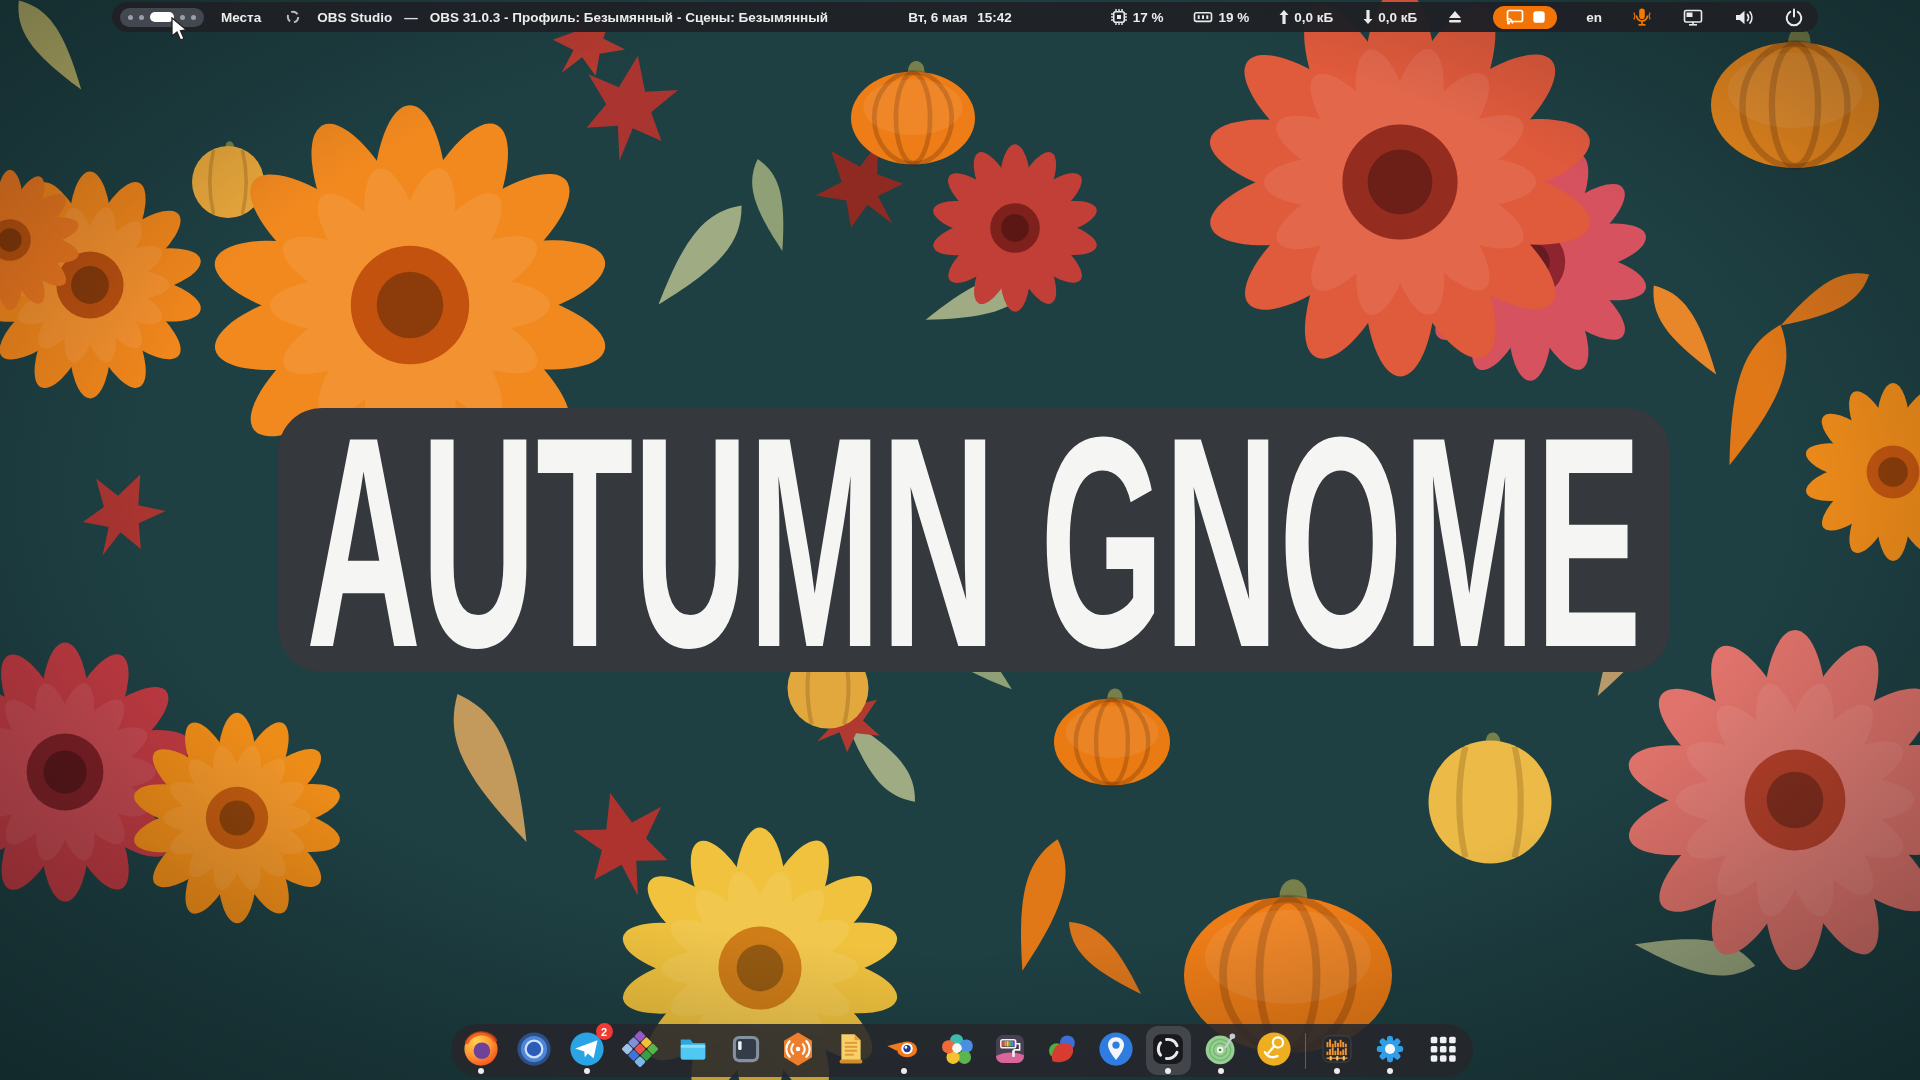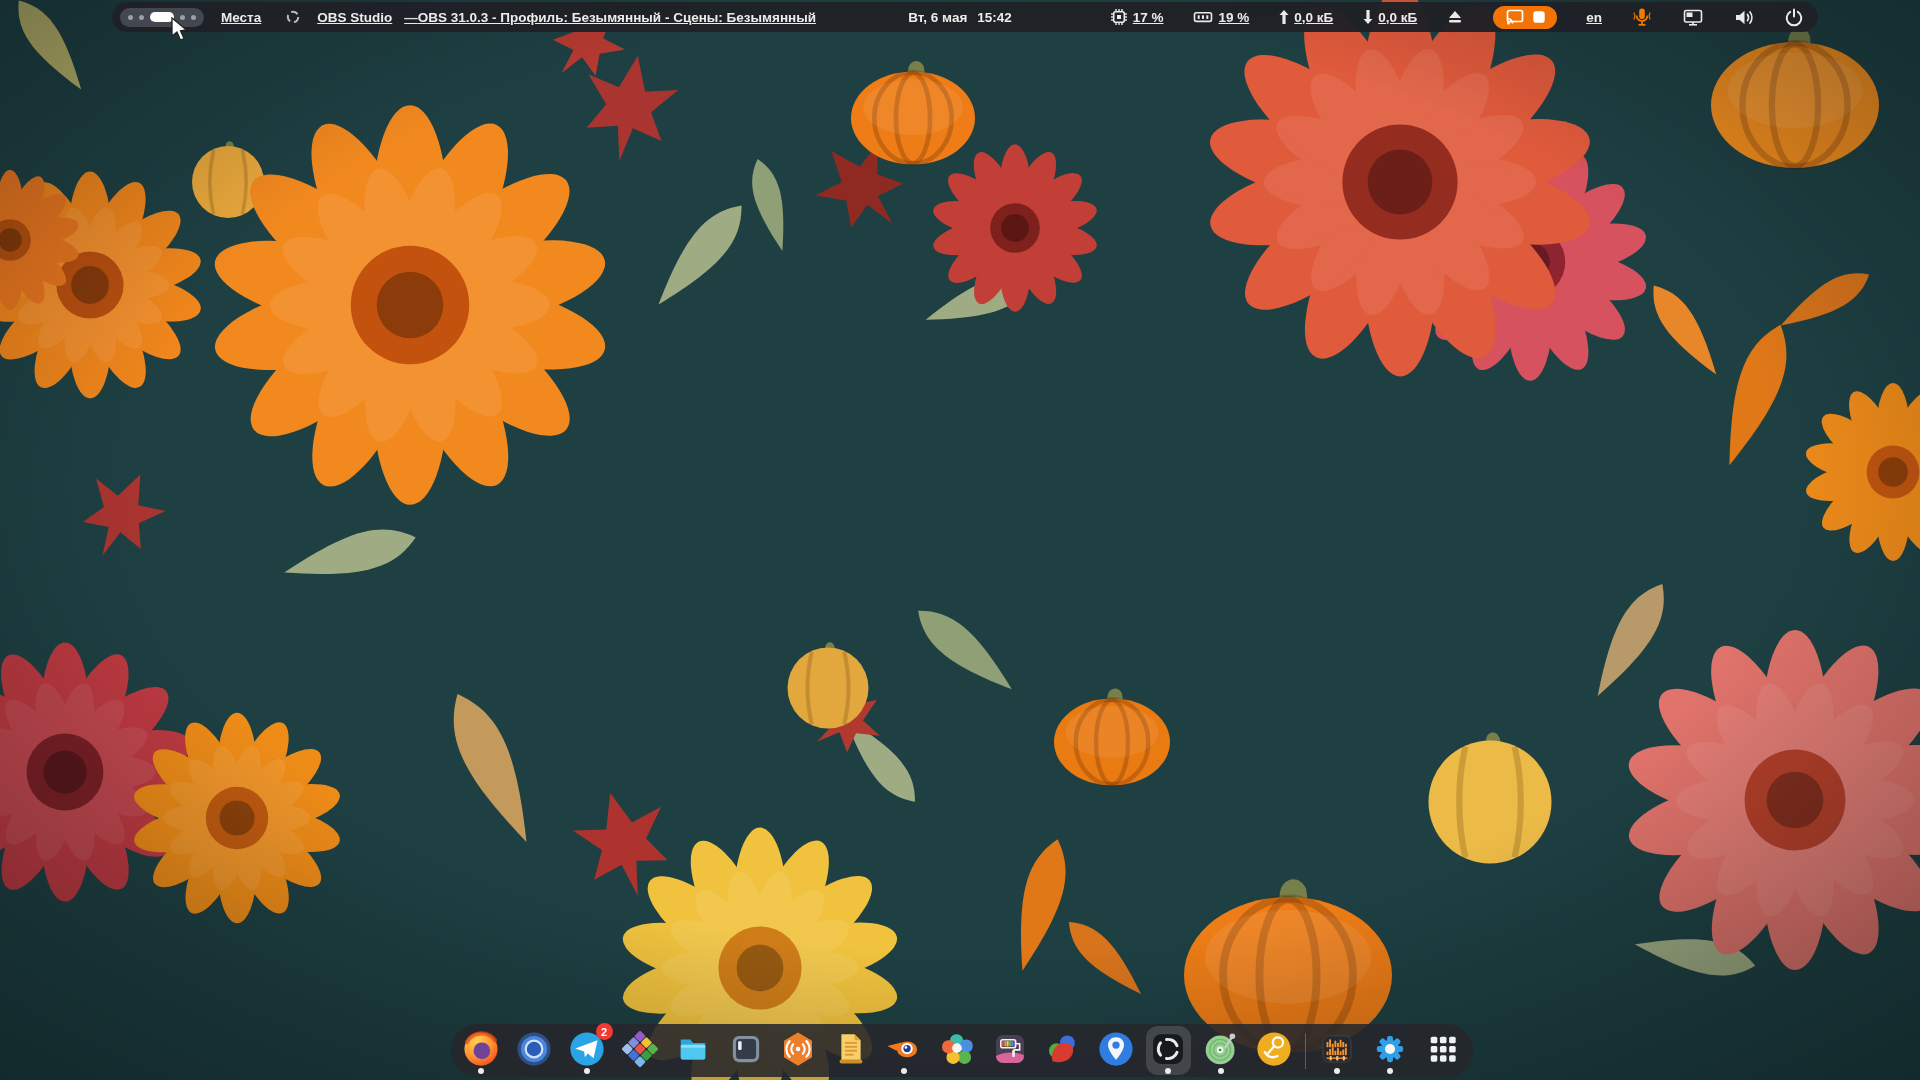--- a/index.html
+++ b/index.html
@@ -7,30 +7,30 @@
           font-family:"Liberation Sans",sans-serif;}
   
   #wallpaper{position:absolute;inset:0;}
   
   #banner{position:absolute;left:278px;top:408px;width:1392px;height:264px;
           border-radius:44px;background:#35383d;}
   
   #topbar{position:absolute;left:112px;top:2px;width:1706px;height:30px;
           border-radius:16px;background:rgba(31,33,38,.97);
           display:flex;align-items:center;color:#ececec;
-          font-weight:700;font-size:13.5px;white-space:nowrap;text-decoration:underline;}
+          font-weight:700;font-size:13.5px;white-space:nowrap;}
   .ws{margin-left:8px;width:84px;height:19px;border-radius:10px;background:#43474f;
       display:flex;align-items:center;justify-content:center;gap:6px;}
   .ws-dot{width:5px;height:5px;border-radius:50%;background:#9aa0a8;display:inline-block;}
   .ws-active{width:24px;height:10px;border-radius:5px;background:#fff;display:inline-block;}
   .tb-places{margin-left:17px;}
   .tb-glyph{margin-left:24px;display:flex;align-items:center;}
   .tb-app{margin-left:16px;}
   .tb-dash{margin-left:12px;color:#dcdcdc;}
-  .tb-title{}
+  .tb-title{margin-left:12px;}
   .tb-clock{position:absolute;left:848px;transform:translateX(-50%);
             display:flex;gap:10px;justify-content:flex-end;}
   .tb-right{margin-left:auto;display:flex;align-items:center;gap:29px;padding-right:14px;}
   .ind{display:flex;align-items:center;gap:4px;}
   .ind svg{display:block;}
   .cast-pill{width:64px;height:23px;border-radius:12px;background:#f27406;
              display:flex;align-items:center;justify-content:center;gap:8px;}
   
   #cursor{position:absolute;left:170px;top:17px;z-index:60;}
   
@@ -191,20 +191,27 @@
       </g>
     <g transform="translate(1795,800) scale(3.15)">
         <use href="#petals" fill="#e0736b"></use>
         <use href="#petals" transform="scale(0.7) rotate(12.8)" fill="#ffffff" opacity="0.07"></use>
         <use href="#fcenter" fill="#b5402a"></use>
       </g>
 
     <rect width="1920" height="1080" fill="url(#vig)"></rect>
   </svg>
 
+  <div id="banner">
+    <svg width="1392" height="264" viewBox="0 0 1392 264">
+      <g transform="scale(0.53 1)">
+        <text x="1313" y="238" text-anchor="middle" font-size="300" font-weight="700" font-family="Liberation Sans, sans-serif" fill="#f5f5f3" textLength="2520" lengthAdjust="spacingAndGlyphs">AUTUMN GNOME</text>
+      </g>
+    </svg>
+  </div>
 
   <div id="topbar">
     <div class="ws">
         <span class="ws-dot"></span>
         <span class="ws-dot"></span>
         <span class="ws-active"></span>
         <span class="ws-dot"></span>
         <span class="ws-dot"></span>
       </div>
     <span class="tb-places">Места</span>

